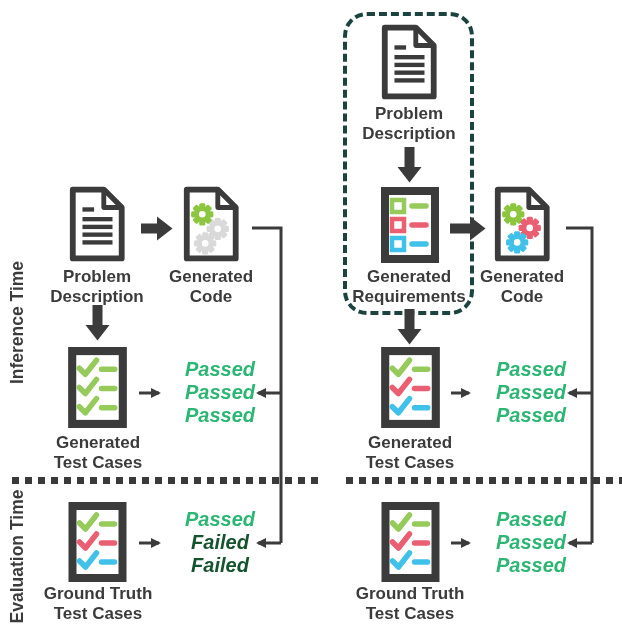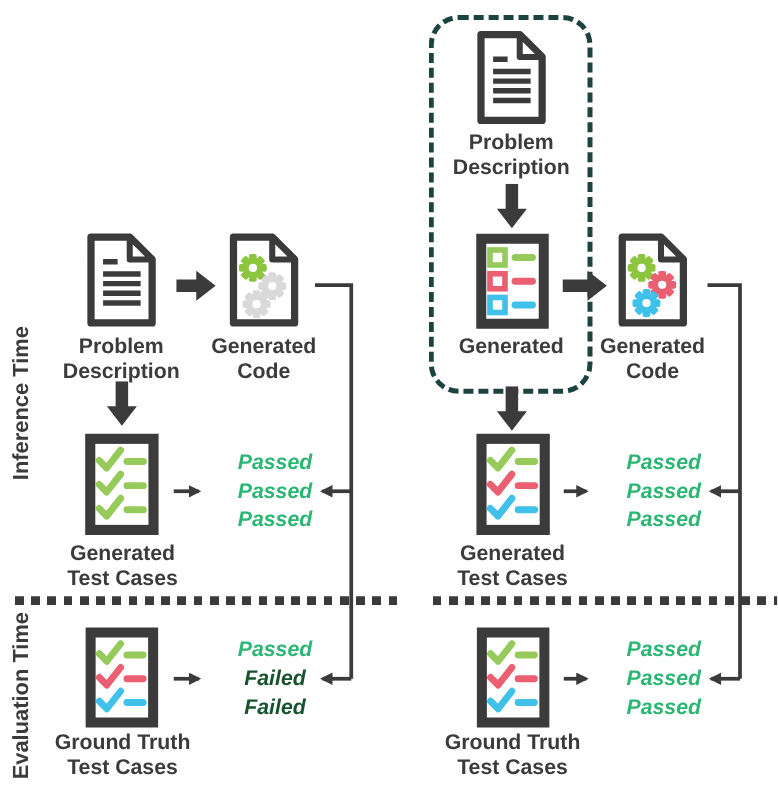--- a/index.html
+++ b/index.html
@@ -3,21 +3,21 @@
 <meta charset="utf-8">
 <style>
   html,body{margin:0;padding:0;background:#fff;}
   .canvas{position:relative;width:622px;height:636px;background:#ffffff;
           font-family:"Liberation Sans",sans-serif;overflow:hidden;}
   .abs{position:absolute;}
   .node-label{position:absolute;width:160px;text-align:center;font-weight:bold;
               font-size:17px;line-height:20px;color:#3b3b3b;}
   .ln{display:block;text-align:center;}
   .results{position:absolute;width:74px;text-align:center;font-style:italic;
-           font-weight:bold;font-size:17px;line-height:23px;}
+           font-weight:bold;font-size:20px;line-height:23px;}
   .pass{color:#2BB673;}
   .fail{color:#14532d;}
   .vlabel{position:absolute;font-weight:bold;font-size:17.5px;color:#3b3b3b;
           text-align:center;transform:rotate(-90deg);white-space:nowrap;}
   .dotted{position:absolute;height:7px;
           background:repeating-linear-gradient(90deg,#3a3a3a 0 7px,transparent 7px 13px);}
   .dashed-box{position:absolute;left:343px;top:12px;width:131px;height:303px;
               border:4px dashed #1C4340;border-radius:24px;box-sizing:border-box;}
   svg{display:block;}
 </style>
@@ -181,20 +181,21 @@
       <rect x="12" y="52" width="12" height="12" stroke="#3FC1E9"></rect>
     </g>
     <g stroke-linecap="round" stroke-width="5.5">
       <line x1="32" y1="20" x2="46" y2="20" stroke="#96CB5C"></line>
       <line x1="32" y1="39" x2="46" y2="39" stroke="#EA5F72"></line>
       <line x1="32" y1="58" x2="46" y2="58" stroke="#3FC1E9"></line>
     </g>
   </svg>
   <div class="node-label" style="left:329px;top:267px">
     <span class="ln">Generated</span>
+    <span class="ln">Requirements</span>
   </div>
 
   <svg class="abs" style="left:450px;top:216px" width="36" height="25" viewBox="0 0 36 25">
     <path d="M0 7.5 H20 V0.5 L35.5 12.5 L20 24.5 V17.5 H0 Z" fill="#3b3b3b"></path>
   </svg>
 
   <svg class="abs" style="left:491px;top:185px" width="62" height="78" viewBox="0 0 64 80">
     <use href="#doc-shape"></use>
     <use href="#gear" transform="translate(23,30)" style="color:#8CC63F"></use>
     <use href="#gear" transform="translate(40,44)" style="color:#EA5F72"></use>

